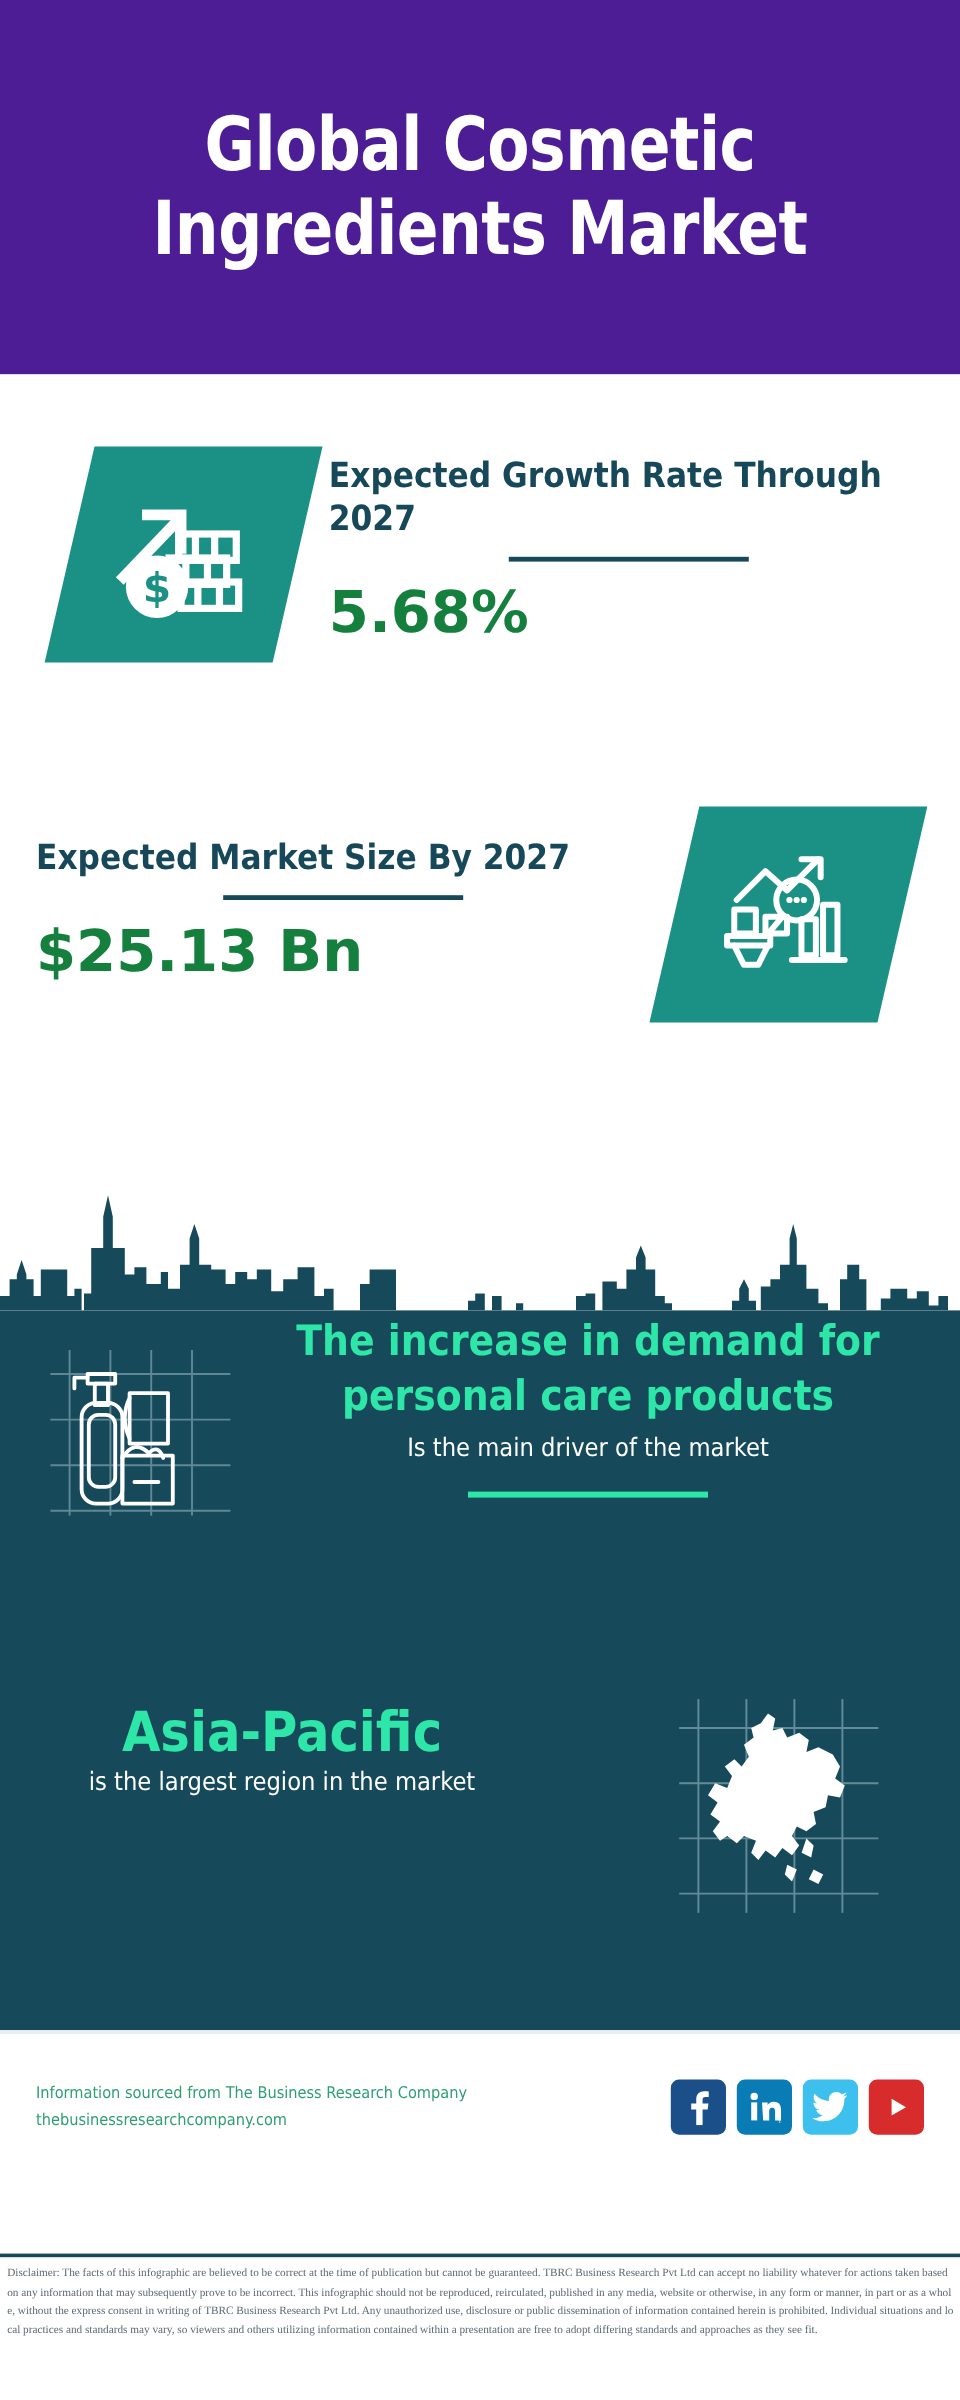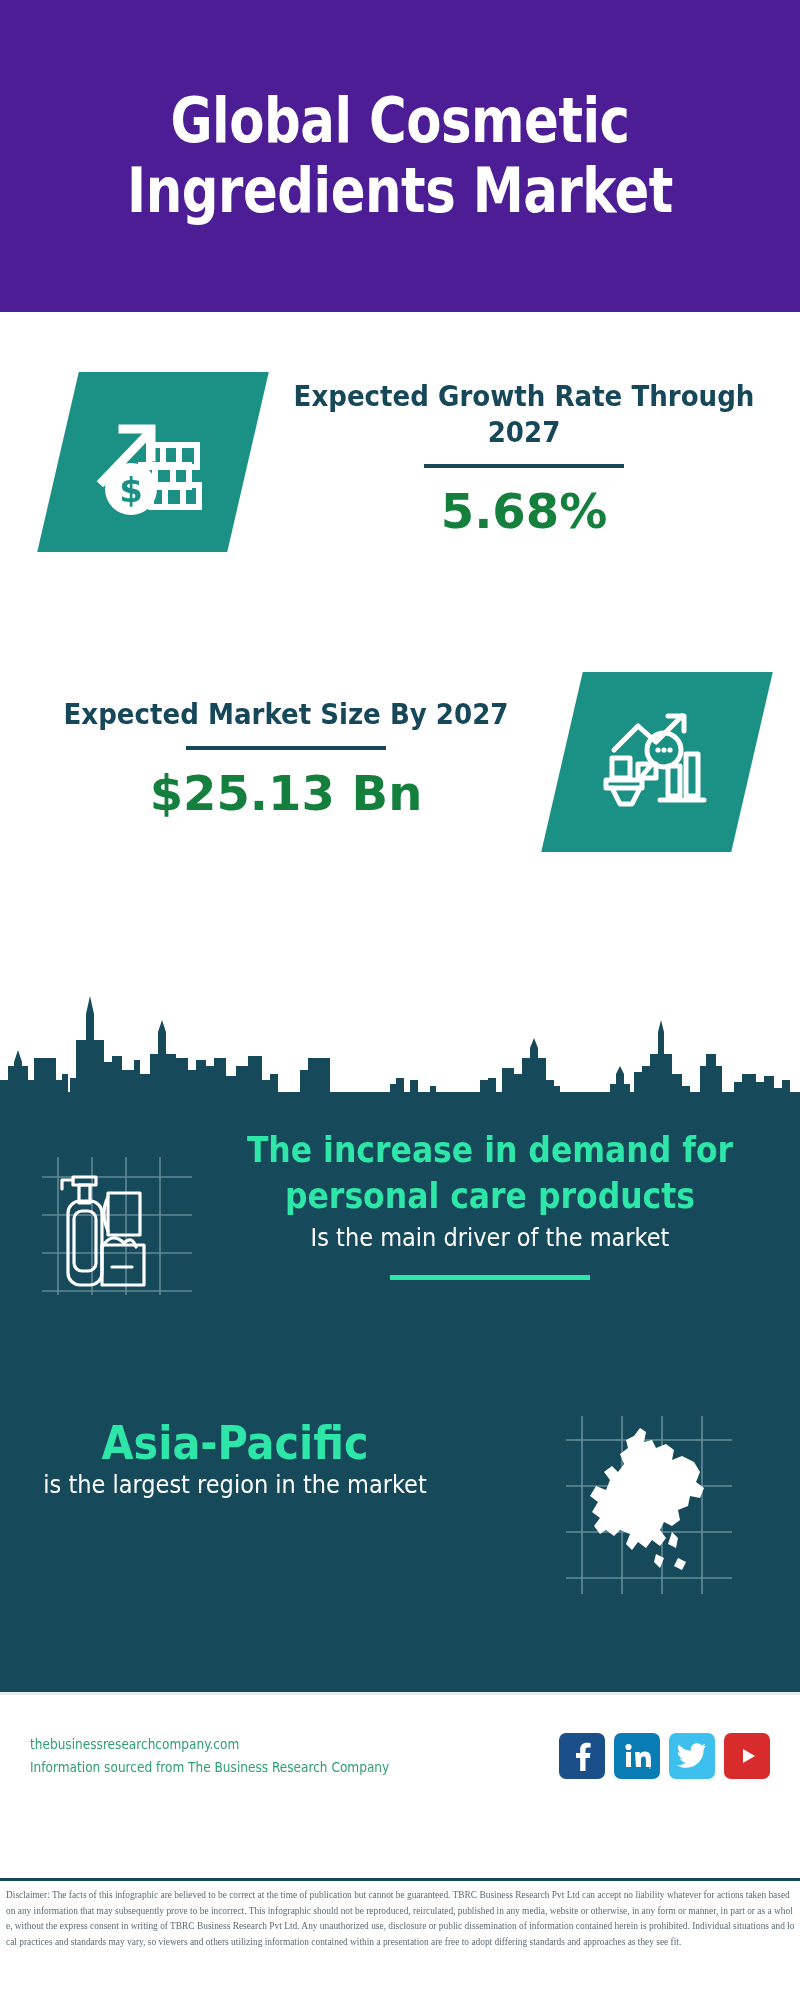--- a/index.html
+++ b/index.html
@@ -39,21 +39,21 @@
 
   .badge{
     width:190px;height:180px;
     background:#1a9184;
     transform:skewX(-13deg);
     display:flex;align-items:center;justify-content:center;
     flex:0 0 auto;
   }
   .badge .glyph{transform:skewX(13deg);display:block;}
 
-  .stat-text{flex:1 1 auto;text-align:center;}
+  .stat-text{flex:1 1 auto;}
   .stat-label{
     color:#16485a;
     font-family:"DejaVu Sans Condensed","Liberation Sans",sans-serif;
     font-size:29px;line-height:36px;font-weight:bold;
     letter-spacing:0px;
   }
   .rule{
     width:200px;height:4px;background:#16485a;
     margin:14px auto 8px auto;
   }
@@ -73,37 +73,37 @@
   }
   .skyline svg{display:block;width:800px;height:130px;}
 
   
   .darkbody{
     position:absolute;left:0;top:1092px;width:800px;height:600px;
     background:#164a5b;
   }
 
   .driver-block{
-    position:absolute;left:0;top:1095px;width:800px;height:290px;margin-top:32px;
+    position:absolute;left:0;top:1095px;width:800px;height:290px;
   }
   .driver-icon{
     position:absolute;left:40px;top:22px;width:160px;height:140px;
   }
   .driver-copy{
     position:absolute;left:210px;top:0px;width:560px;text-align:center;
   }
   .green-head{
     color:#2ee6a8;
     font-family:"DejaVu Sans Condensed","Liberation Sans",sans-serif;
     font-size:35px;line-height:46px;font-weight:bold;
   }
   .white-sub{
     color:#ffffff;
     font-family:"DejaVu Sans Condensed","Liberation Sans",sans-serif;
-    font-size:25px;line-height:38px;font-weight:normal;
+    font-size:21px;line-height:38px;font-weight:normal;
   }
   .green-rule{
     width:200px;height:5px;background:#2ee6a8;
     margin:18px auto 0 auto;
   }
 
   .region-block{
     position:absolute;left:0;top:1420px;width:800px;height:200px;
   }
   .region-copy{
@@ -299,22 +299,22 @@
         <path fill="#ffffff" d="M112 122 L118 128 L116 138 L108 134 Z"></path>
         <path fill="#ffffff" d="M96 144 L104 148 L100 158 L94 152 Z"></path>
         <path fill="#ffffff" d="M118 148 L126 152 L122 160 L114 156 Z"></path>
       </svg>
     </div>
   </div>
 
   <div class="footer">
     <div class="footer-inner">
       <div class="source-lines">
+        <div>Information sourced from The Business Research Company</div>
         <div>thebusinessresearchcompany.com</div>
-        <div>Information sourced from The Business Research Company</div>
       </div>
       <div class="socials">
         <div class="sicon" style="background:#1b4f8a;">
           <svg width="26" height="30" viewBox="0 0 26 30">
               <path fill="#ffffff" d="M16.5 30V17h4.2l.7-5h-4.9V8.8c0-1.4.4-2.4 2.5-2.4h2.6V1.9C21.1 1.8 19.6 1.7 17.8 1.7c-3.9 0-6.6 2.4-6.6 6.7V12H7v5h4.2v13z"></path>
             </svg>
         </div>
         <div class="sicon" style="background:#0a7cb5;">
           <svg width="28" height="28" viewBox="0 0 28 28">
               <g fill="#ffffff">

